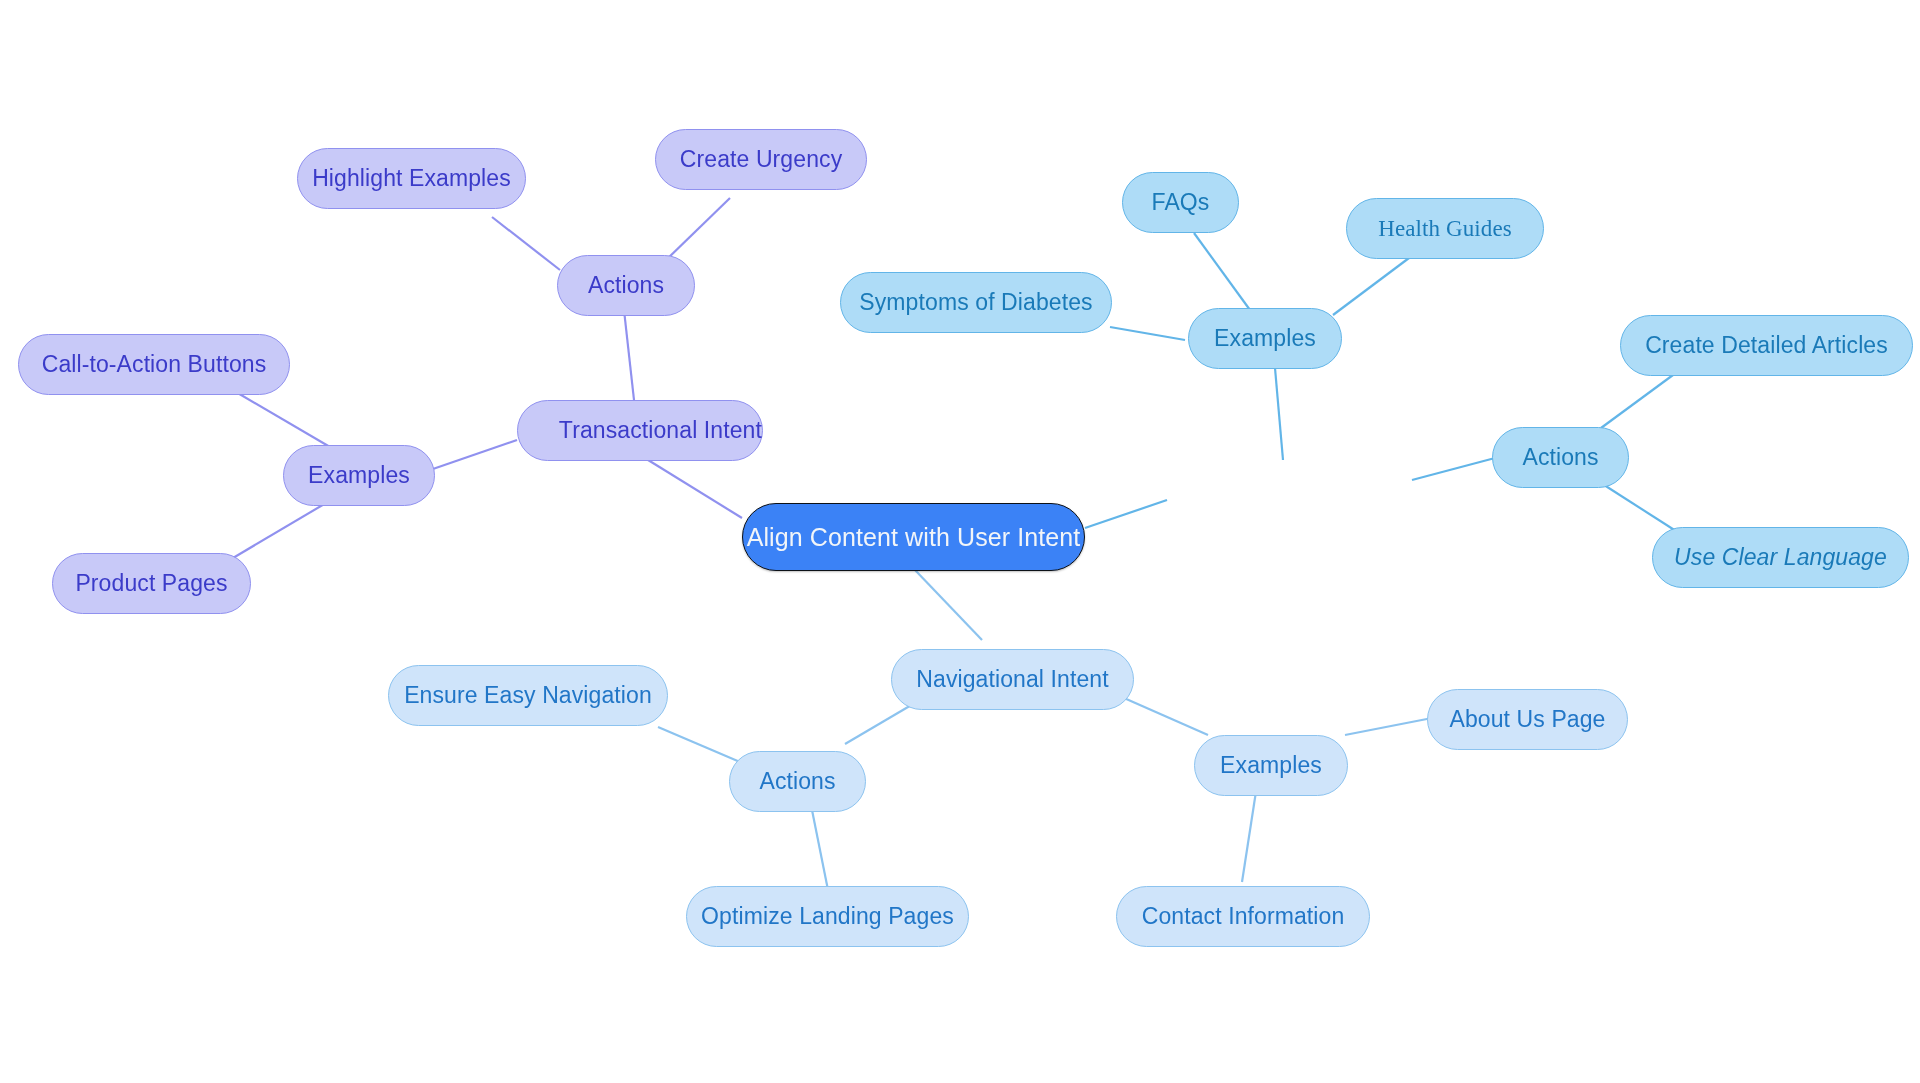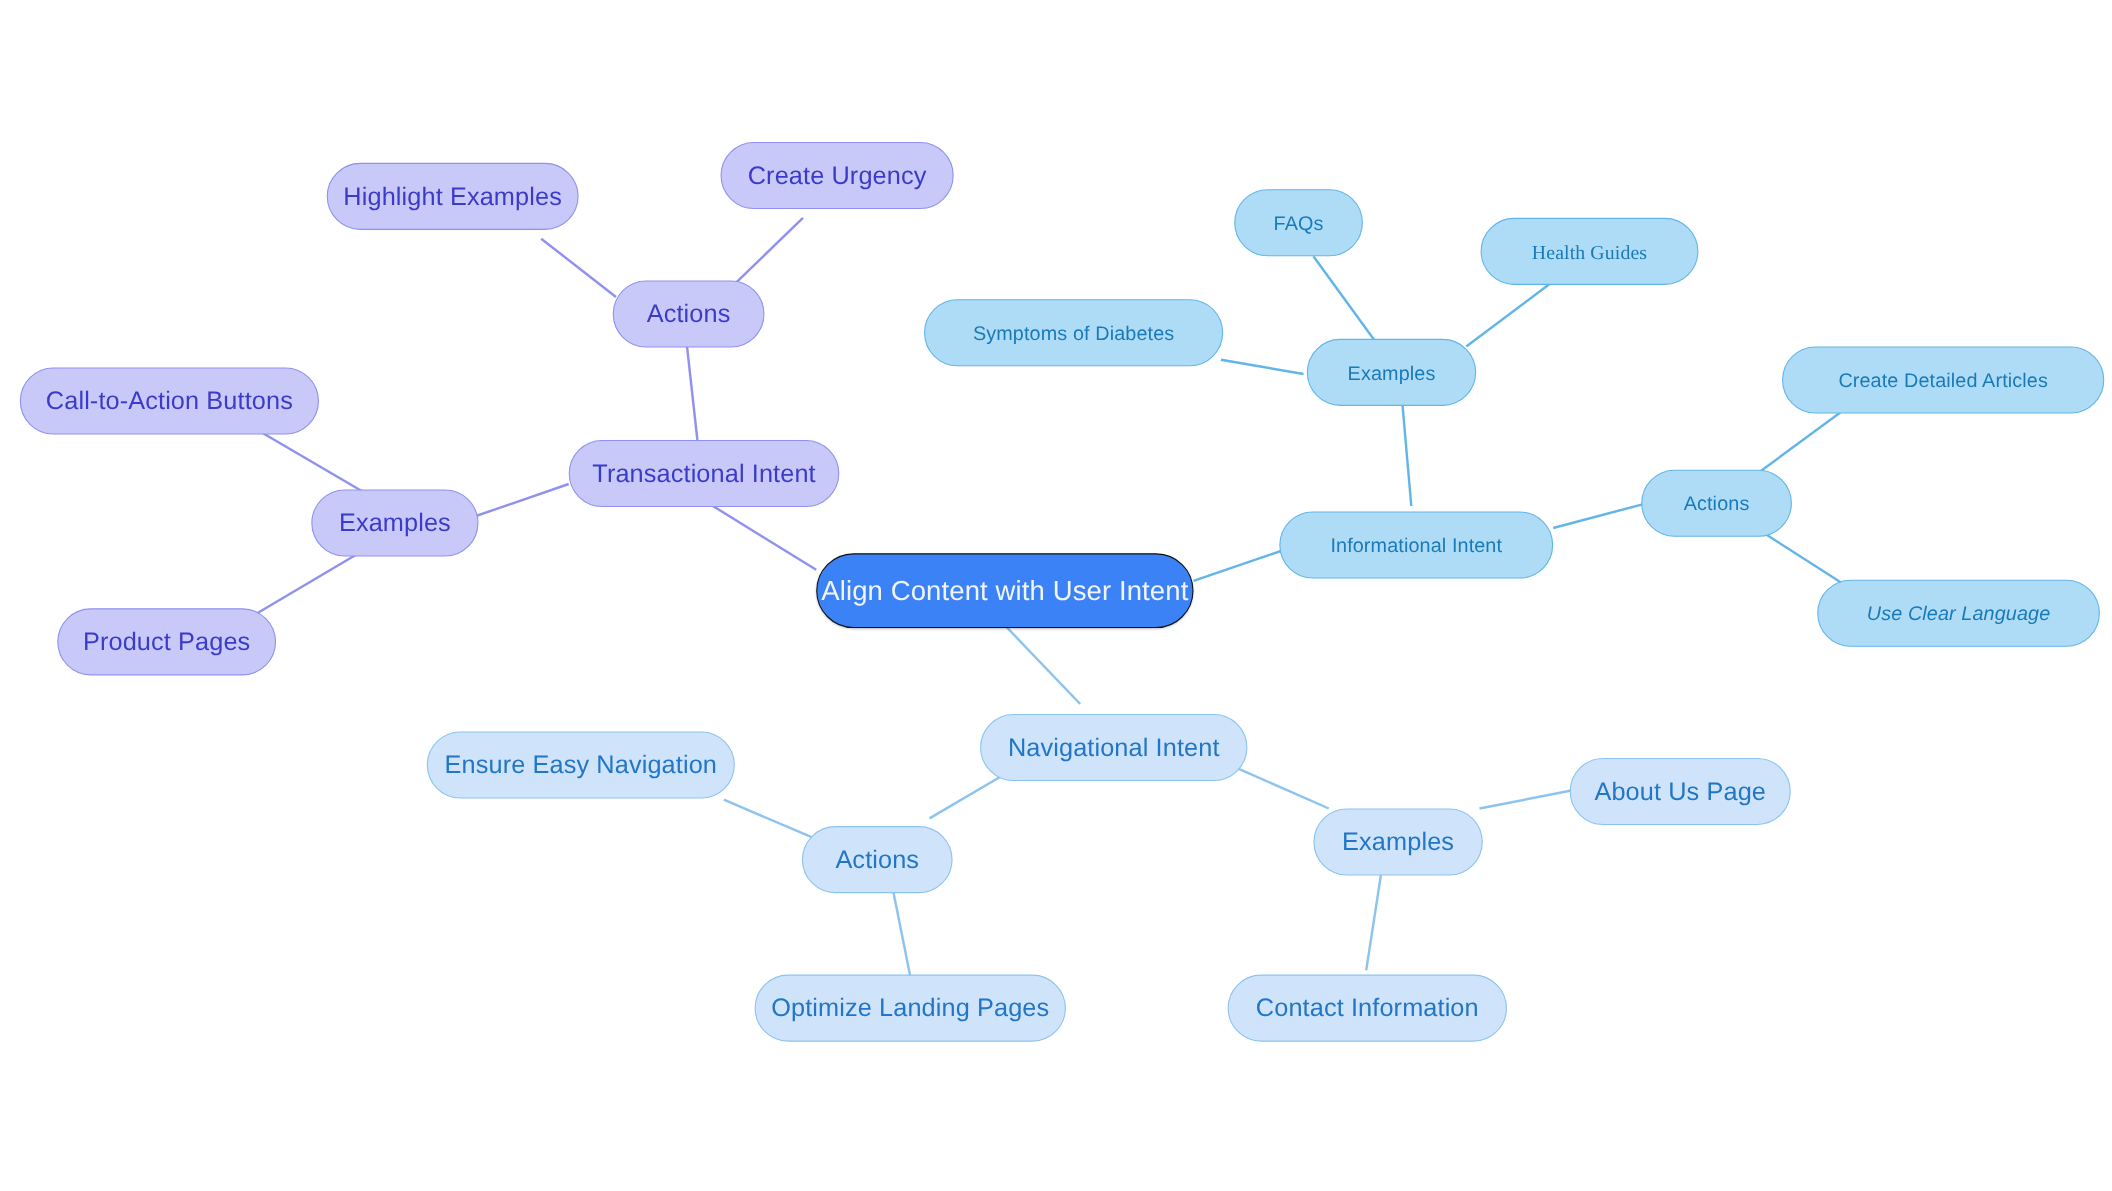--- a/index.html
+++ b/index.html
@@ -56,21 +56,21 @@
     background: #c8c9f8;
     border-color: #9091ef;
     color: #3b3bc9;
     font-size: 23px;
   }
   
   .node.blue {
     background: #aedcf7;
     border-color: #62b5e8;
     color: #1a7ab8;
-    font-size: 18px;
+    font-size: 23px;
   }
   
   .node.lightblue {
     background: #cfe4fa;
     border-color: #8cc3ef;
     color: #2176c7;
     font-size: 23px;
   }
 </style>
 </head>
@@ -103,21 +103,21 @@
     <line x1="810" y1="800" x2="828" y2="890" stroke="#8cc3ef" stroke-width="2.2"></line>
     <line x1="1124" y1="698" x2="1208" y2="735" stroke="#8cc3ef" stroke-width="2.2"></line>
     <line x1="1345" y1="735" x2="1432" y2="718" stroke="#8cc3ef" stroke-width="2.2"></line>
     <line x1="1257" y1="785" x2="1242" y2="882" stroke="#8cc3ef" stroke-width="2.2"></line>
   </svg>
 
   <div class="node root" style="left:742px; top:503px; width:343px; height:68px;">
     <span class="node-label">Align Content with User Intent</span>
   </div>
 
-  <div class="node purple" style="left:517px; top:400px; width:246px; height:61px;">
+  <div class="node purple" style="left:517px; top:400px; width:246px; height:61px;justify-content:flex-end;">
     <span class="node-label">Transactional Intent</span>
   </div>
 
   <div class="node purple" style="left:557px; top:255px; width:138px; height:61px;">
     <span class="node-label">Actions</span>
   </div>
 
   <div class="node purple" style="left:297px; top:148px; width:229px; height:61px;">
     <span class="node-label">Highlight Examples</span>
   </div>
@@ -131,23 +131,20 @@
   </div>
 
   <div class="node purple" style="left:18px; top:334px; width:272px; height:61px;">
     <span class="node-label">Call-to-Action Buttons</span>
   </div>
 
   <div class="node purple" style="left:52px; top:553px; width:199px; height:61px;">
     <span class="node-label">Product Pages</span>
   </div>
 
-  <div class="node blue" style="left:1163px; top:465px; width:249px; height:61px;">
-    <span class="node-label">Informational Intent</span>
-  </div>
 
   <div class="node blue" style="left:1188px; top:308px; width:154px; height:61px;">
     <span class="node-label">Examples</span>
   </div>
 
   <div class="node blue" style="left:840px; top:272px; width:272px; height:61px;">
     <span class="node-label">Symptoms of Diabetes</span>
   </div>
 
   <div class="node blue" style="left:1122px; top:172px; width:117px; height:61px;">

